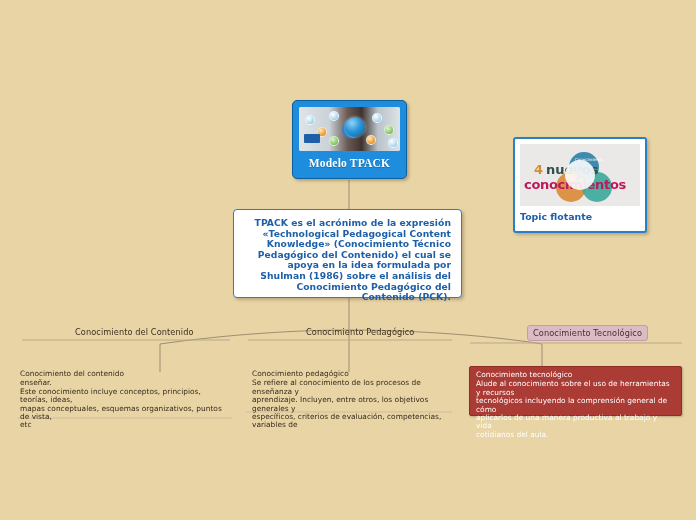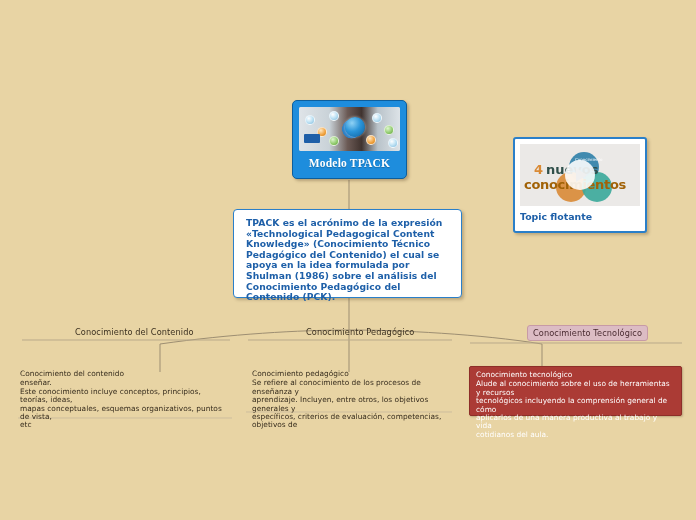--- a/index.html
+++ b/index.html
@@ -79,20 +79,21 @@
     box-sizing: border-box;
     padding: 8px 10px 6px 12px;
   }
   .note-box p {
     margin: 0;
     color: #1d5fa8;
     font-weight: bold;
     font-size: 9.2px;
     line-height: 10.6px;
     letter-spacing: 0.05px;
+    text-align: right;
   }
 
   
   .float-node {
     position: absolute;
     left: 513px;
     top: 137px;
     width: 134px;
     height: 96px;
     background: #ffffff;
@@ -230,21 +231,21 @@
     position: absolute; left: 14px; top: 18px;
     font-weight: bold; font-size: 13px; color: #d98a35;
     font-family: "DejaVu Sans", sans-serif;
   }
   .venn-txt2 {
     position: absolute; left: 26px; top: 18px;
     font-weight: bold; font-size: 13px; color: #2f4f4a;
   }
   .venn-txt3 {
     position: absolute; left: 4px; top: 33px;
-    font-weight: bold; font-size: 13px; color: #a16207;
+    font-weight: bold; font-size: 13px; color: #be185d;
     letter-spacing: -0.3px;
   }
   .venn-mini {
     position: absolute; left: 55px; top: 13px;
     font-size: 4px; color: #ffffff; line-height: 5px; text-align: center; width: 22px;
   }
 </style>
 </head>
 <body>
 
@@ -325,21 +326,21 @@
       <span>mapas conceptuales, esquemas organizativos, puntos de vista,</span>
       <span>etc</span>
     </span>
   </div>
 
   <div class="detail light" style="left:246px; top:366px; width:208px;">
     <span class="dtitle">Conocimiento pedagógico</span>
     <span class="dbody">
       <span>Se refiere al conocimiento de los procesos de enseñanza y</span>
       <span>aprendizaje. Incluyen, entre otros, los objetivos generales y</span>
-      <span>específicos, criterios de evaluación, competencias, objetivos de</span>
+      <span>específicos, criterios de evaluación, competencias, variables de</span>
     </span>
   </div>
 
   <div class="detail dark" style="left:469px; top:366px; width:213px; height:50px;">
     <span class="dtitle">Conocimiento tecnológico</span>
     <span class="dbody">
       <span>Alude al conocimiento sobre el uso de herramientas y recursos</span>
       <span>tecnológicos incluyendo la comprensión general de cómo</span>
       <span>aplicarlos de una manera productiva al trabajo y vida</span>
       <span>cotidianos del aula.</span>

